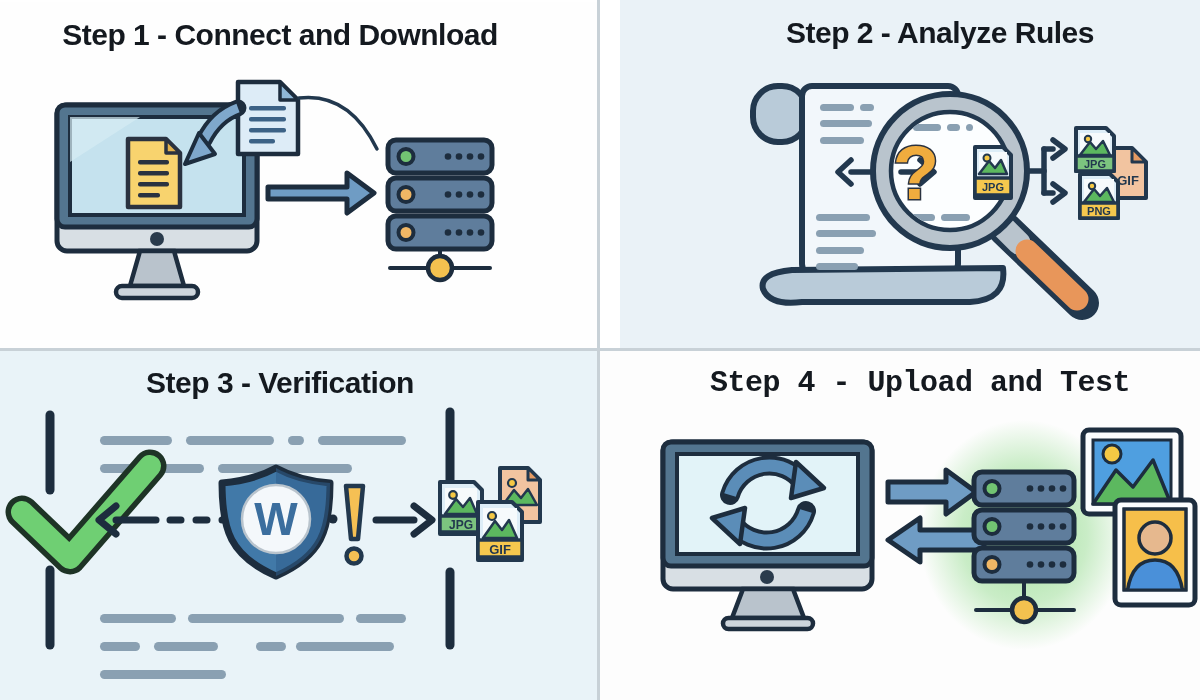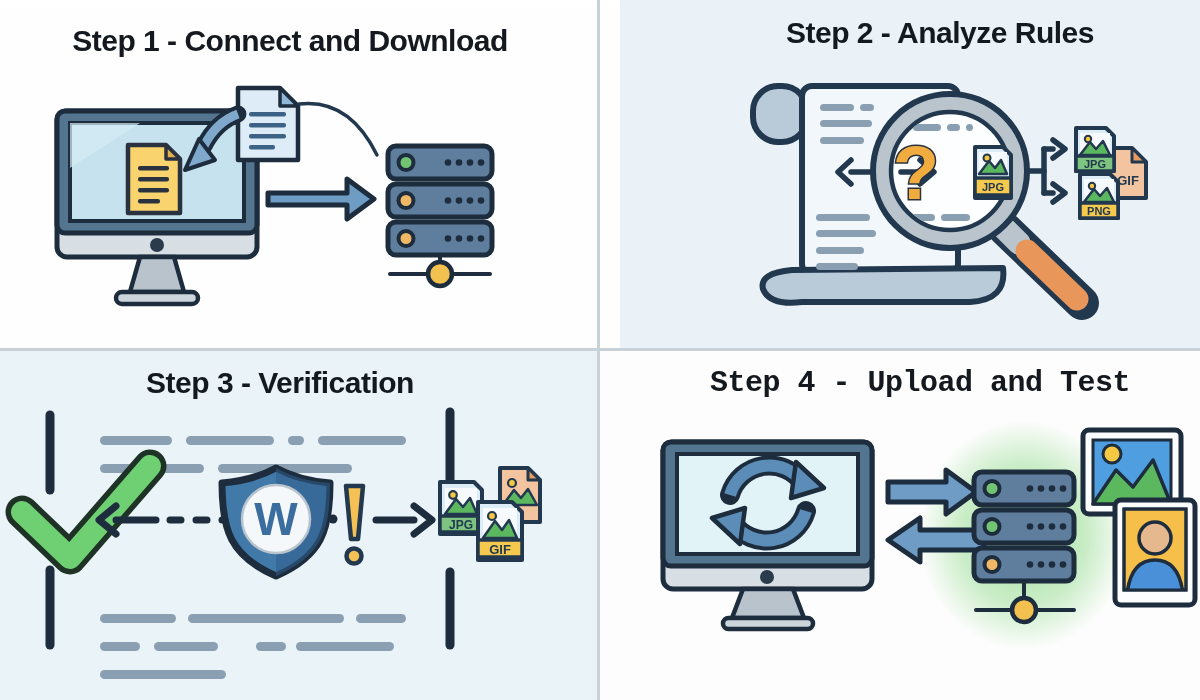--- a/index.html
+++ b/index.html
@@ -1,20 +1,20 @@
 <!DOCTYPE html>
 <html><head>
 <meta charset="utf-8">
 <style>
   html,body{margin:0;padding:0;background:#dfe6ea;}
   .canvas{position:relative;width:1200px;height:700px;overflow:hidden;
           font-family:"Liberation Sans",sans-serif;background:#ffffff;}
   .panel{position:absolute;width:600px;height:350px;}
   .panel svg{position:absolute;left:0;top:0;}
-  #p1{left:0;top:8px;background:#fefefe;padding-left:20px;}
+  #p1{left:0;top:2px;background:#fefefe;}
   #p2{left:600px;top:0;background:#eaf2f7;margin-left:20px;}
   #p3{left:0;top:350px;background:#e9f3f8;text-decoration:underline;}
   #p4{left:600px;top:350px;background:#fdfdfd;font-family:Liberation Mono, monospace;}
   .ptitle{position:absolute;left:0;right:0;top:16px;text-align:center;
           font-size:30px;font-weight:bold;color:#14191f;letter-spacing:-0.5px;}
   .shift-l{transform:translateX(-20px);}
   .shift-r{transform:translateX(20px);}
   .vdiv{position:absolute;left:597px;top:0;width:3px;height:700px;background:#c8d1d7;}
   .hdiv{position:absolute;left:0;top:348px;width:1200px;height:3px;background:#c8d1d7;}
   svg text{font-family:"Liberation Sans",sans-serif;font-weight:bold;}

